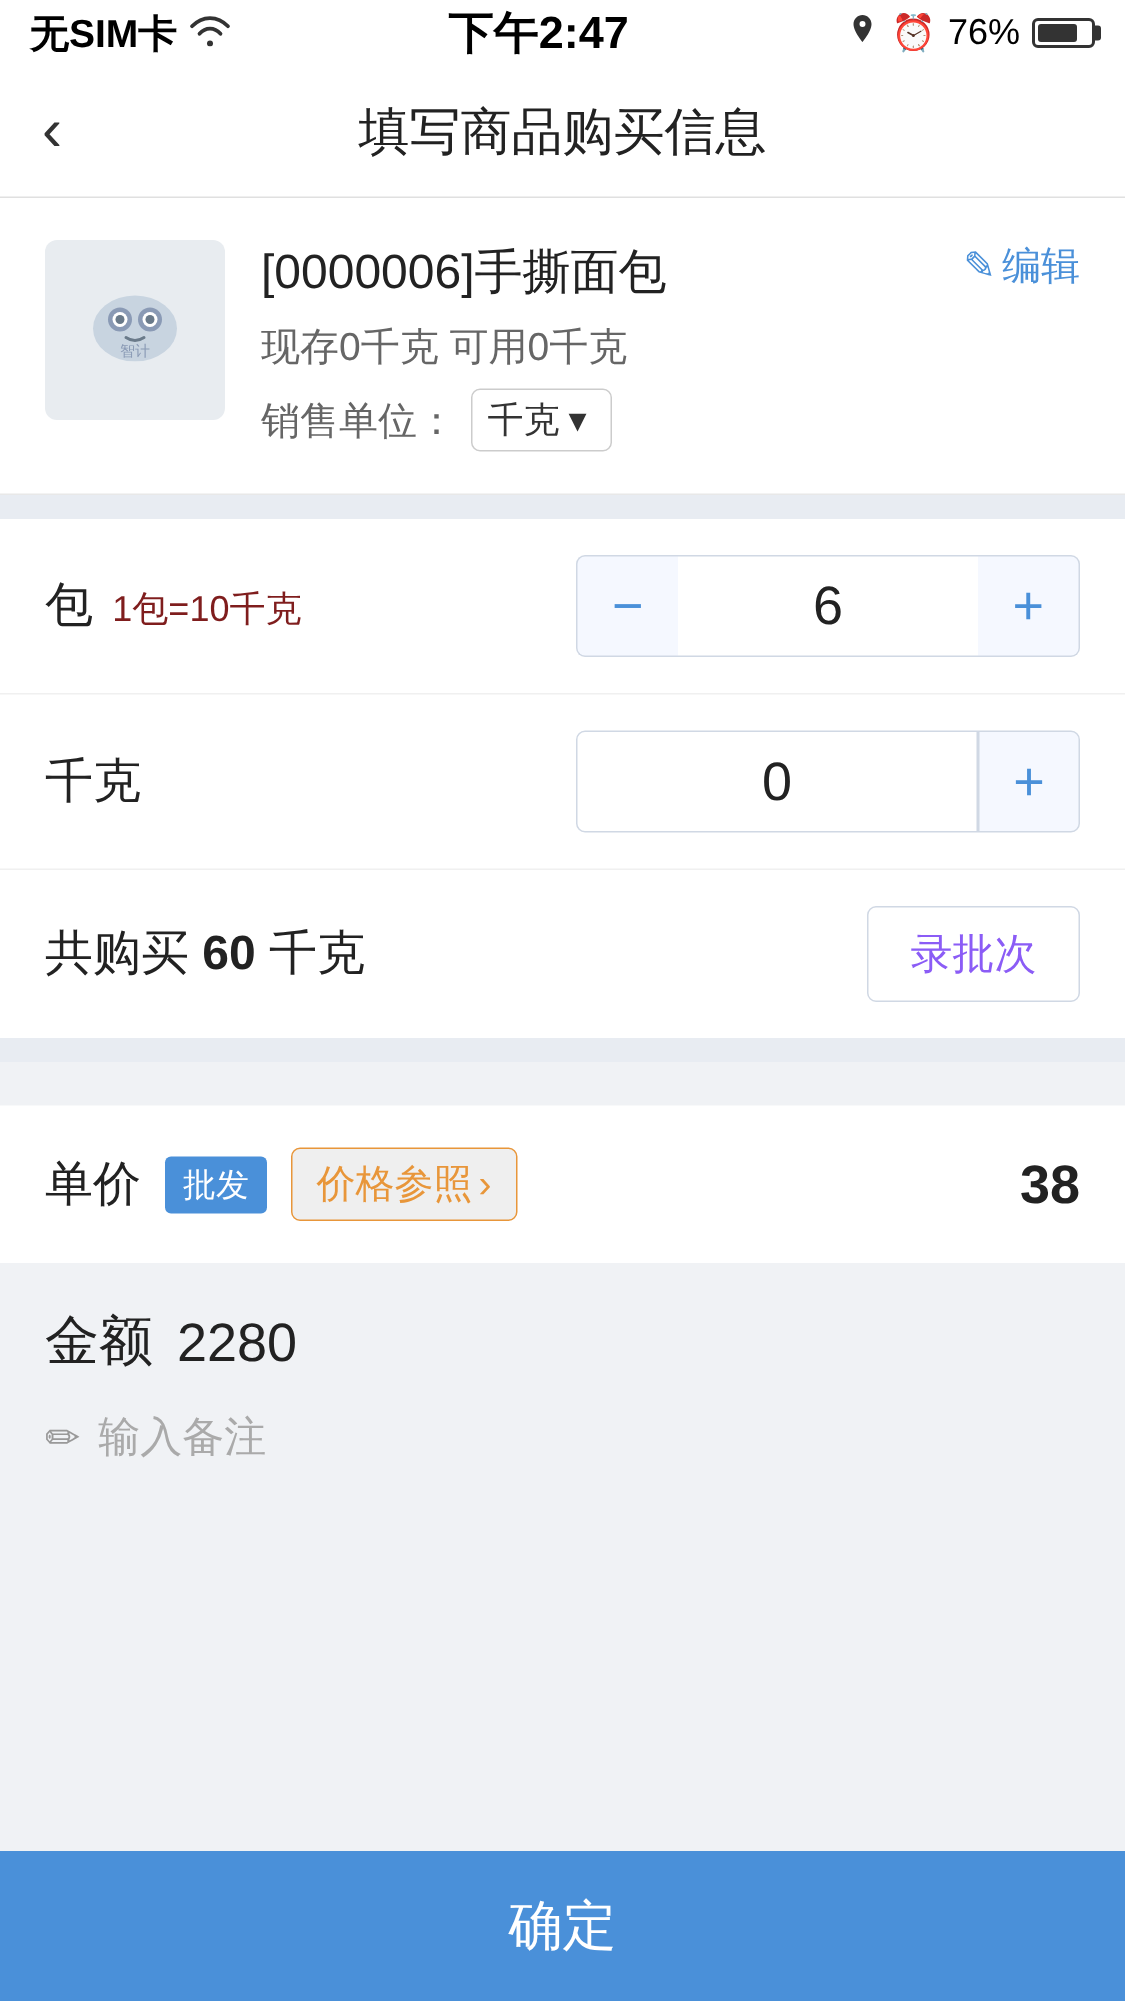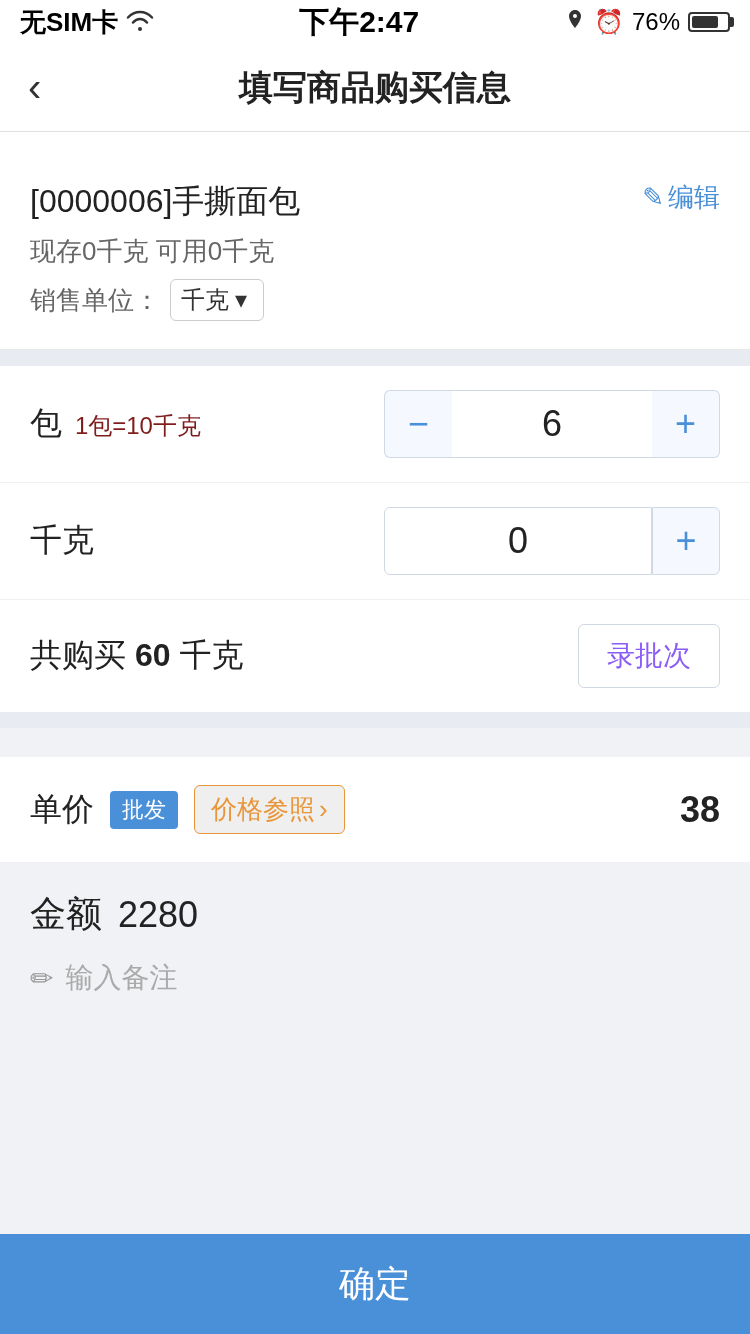--- a/index.html
+++ b/index.html
@@ -86,21 +86,21 @@
     }
     .nav-back {
       position: absolute;
       left: 28px;
       font-size: 40px;
       color: #333;
       cursor: pointer;
     }
     .nav-title {
       font-size: 34px;
-      font-weight: 700;
+      font-weight: 400;
       color: #222;
       text-align: center;
     }
 
     
     .product-card {
       background: #fff;
       padding: 28px 30px;
       display: flex;
       align-items: flex-start;
@@ -116,21 +116,20 @@
       align-items: center;
       justify-content: center;
       flex-shrink: 0;
     }
     .owl-icon {
       font-size: 48px;
       color: #8a9ab5;
     }
     .product-info {
       flex: 1;
-      margin-top: 20px;
     }
     .product-name {
       font-size: 32px;
       color: #222;
       font-weight: 500;
       margin-bottom: 10px;
     }
     .product-stock {
       font-size: 26px;
       color: #666;
@@ -400,20 +399,35 @@
     </div>
   </div>
 </div>
 
 <div class="nav-bar">
   <div class="nav-back">‹</div>
   <div class="nav-title">填写商品购买信息</div>
 </div>
 
 <div class="product-card">
+  <div class="product-image">
+    <span class="owl-icon">
+      <svg width="64" height="54" viewBox="0 0 64 54" fill="none">
+        <ellipse cx="32" cy="32" rx="28" ry="22" fill="#c8d4e0"></ellipse>
+        <circle cx="22" cy="26" r="8" fill="#8a9ab5"></circle>
+        <circle cx="42" cy="26" r="8" fill="#8a9ab5"></circle>
+        <circle cx="22" cy="26" r="5" fill="#fff"></circle>
+        <circle cx="42" cy="26" r="5" fill="#fff"></circle>
+        <circle cx="22" cy="26" r="3" fill="#6a7a8a"></circle>
+        <circle cx="42" cy="26" r="3" fill="#6a7a8a"></circle>
+        <path d="M26 38 Q32 42 38 38" stroke="#6a7a8a" stroke-width="2" fill="none" stroke-linecap="round"></path>
+        <text x="32" y="50" text-anchor="middle" font-size="10" fill="#8a9ab5">智计</text>
+      </svg>
+    </span>
+  </div>
   <div class="product-info">
     <div class="product-header">
       <div class="product-name">[0000006]手撕面包</div>
       <div class="edit-btn">
         <span>✎</span>
         <span>编辑</span>
       </div>
     </div>
     <div class="product-stock">现存0千克  可用0千克</div>
     <div class="product-unit">

